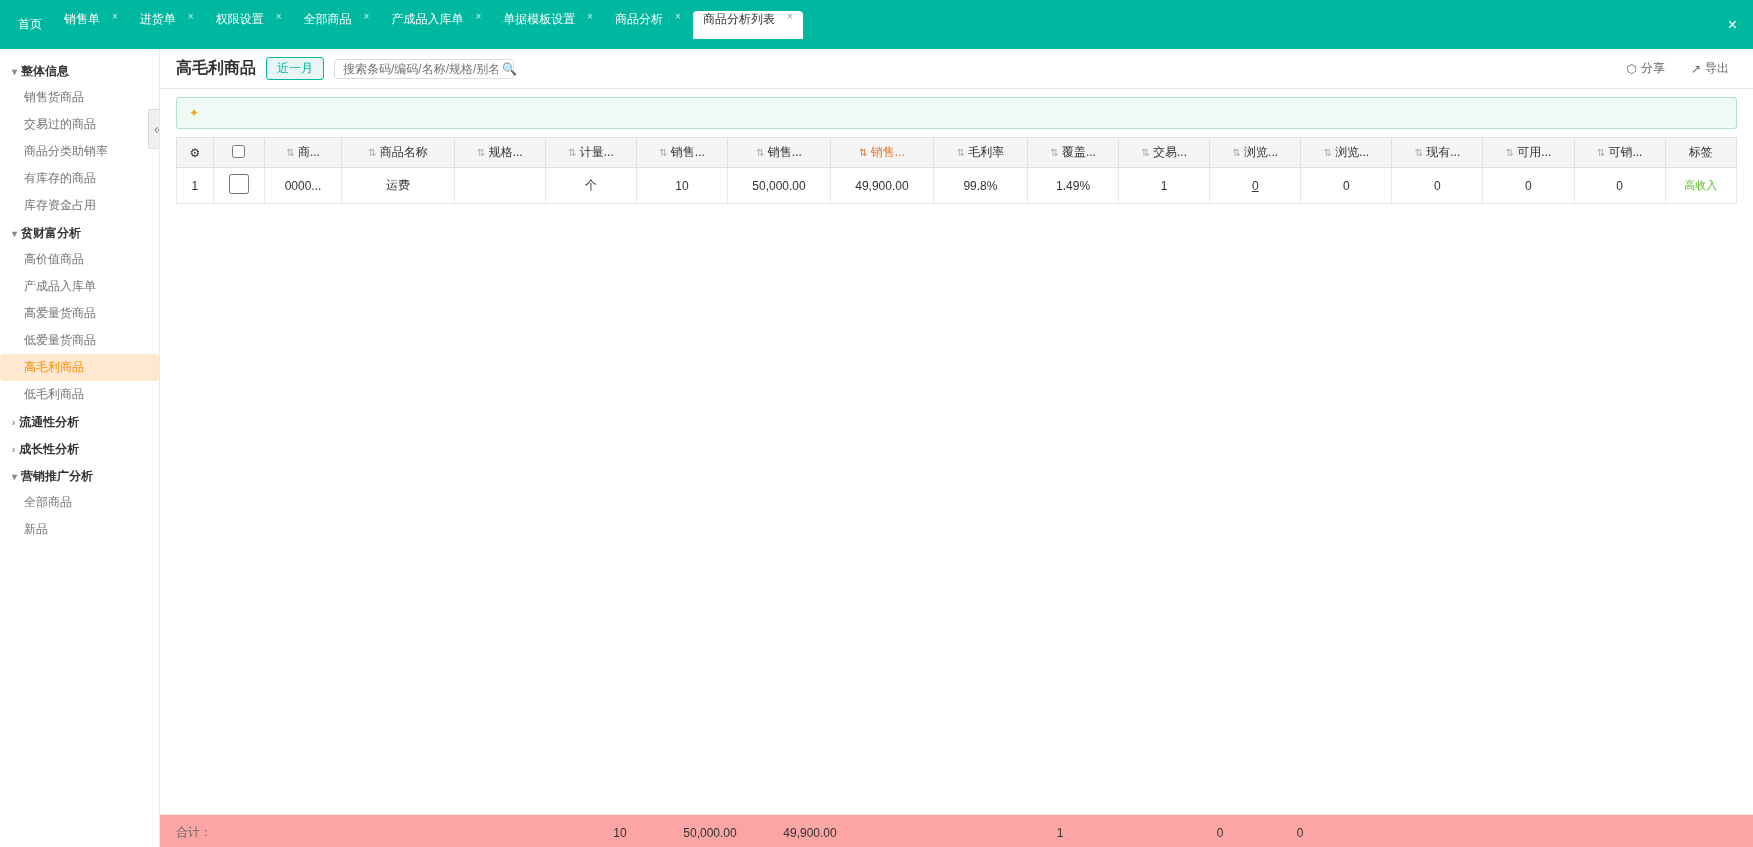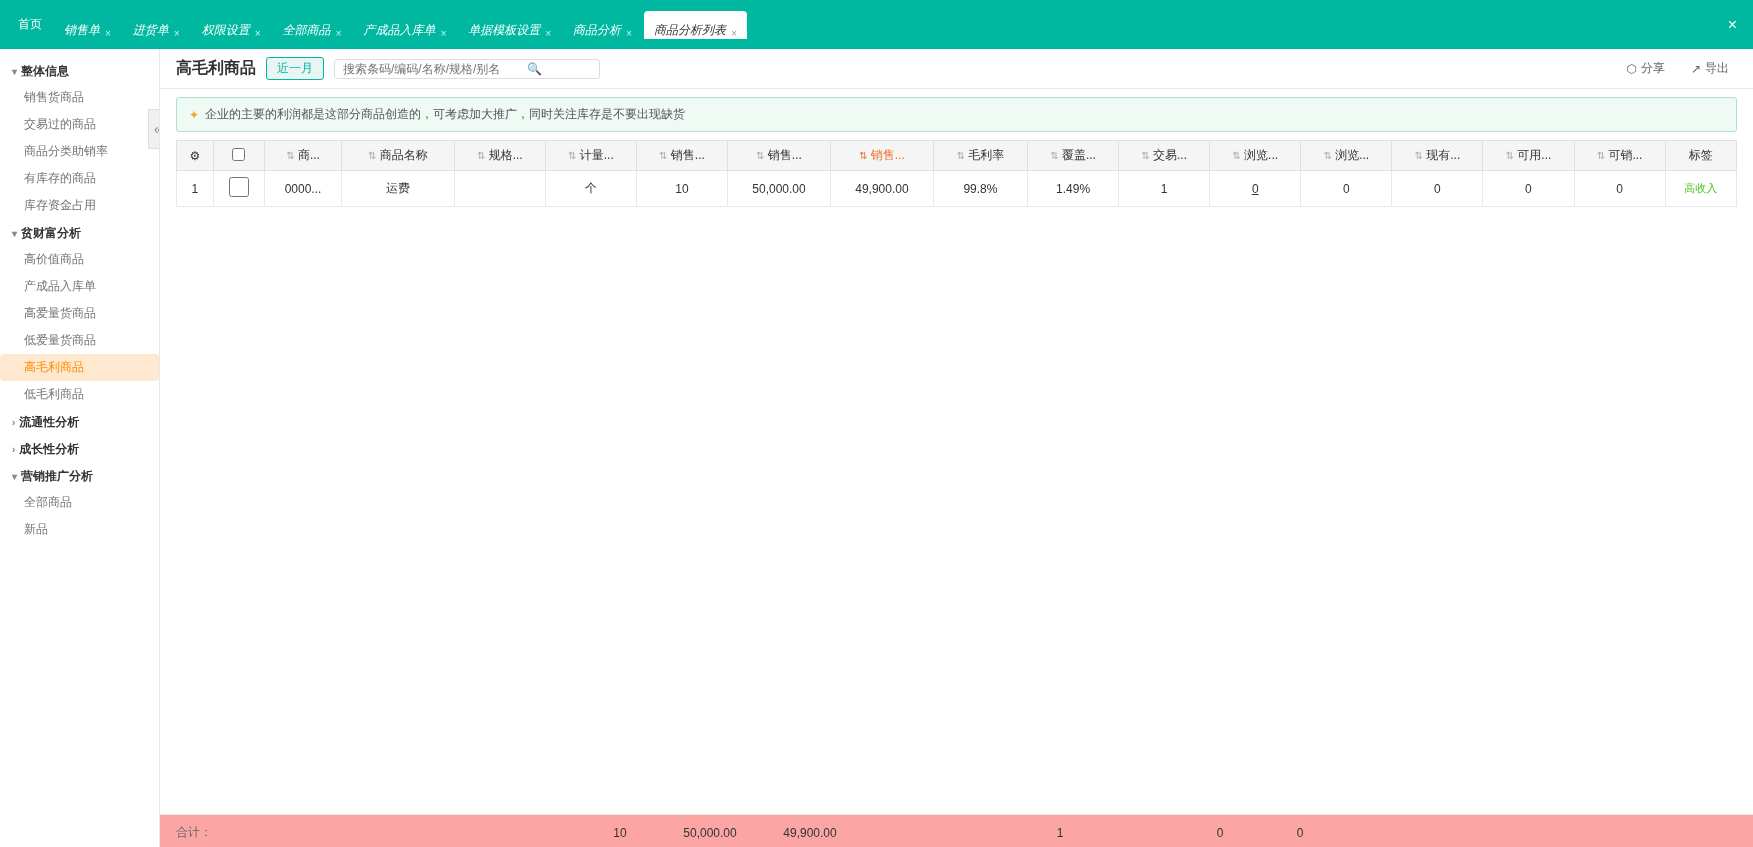--- a/index.html
+++ b/index.html
@@ -9,30 +9,29 @@
     .top-nav {
       display: flex;
       align-items: center;
       background: #00b8a0;
       height: 49px;
       padding: 0 8px;
       gap: 2px;
     }
     .nav-tab {
       display: flex;
-      align-items: flex-end;
+      align-items: flex-start;
       padding: 0 10px;
       height: 28px;
       border-radius: 4px 4px 0 0;
       color: #fff;
       cursor: pointer;
       font-size: 12px;
-      gap: 5px;
+      gap: 12px;
       white-space: nowrap;
-      font-style: italic;
     }
     .nav-tab.active { background: #fff; color: #333; }
     .nav-tab .close-x {
       font-size: 10px;
       color: rgba(255,255,255,0.8);
       cursor: pointer;
     }
     .nav-tab.active .close-x { color: #999; }
     .nav-home { color: #fff; font-size: 12px; padding: 0 10px; cursor: pointer; }
     .nav-spacer { flex: 1; }
@@ -139,21 +138,21 @@
       border-color: #00b8a0;
       color: #00b8a0;
     }
     .search-box {
       display: flex;
       align-items: center;
       border: 1px solid #ddd;
       border-radius: 3px;
       padding: 2px 8px;
       gap: 4px;
-      width: 266px;
+      width: 180px;
     }
     .search-input {
       border: none;
       outline: none;
       font-size: 12px;
       color: #999;
       width: 180px;
       background: transparent;
     }
     .header-spacer { flex: 1; }
@@ -345,21 +344,20 @@
         <span>分享</span>
       </div>
       <div class="header-action-btn">
         <span>↗</span>
         <span>导出</span>
       </div>
     </div>
 
     <div class="info-bar">
       <span class="info-icon">✦</span>
-      <span>企业的主要的利润都是这部分商品创造的，可考虑加大推广，同时关注库存是不要出现缺货</span>
     </div>
 
     <div class="table-wrapper">
       <table>
         <thead>
           <tr>
             <th>⚙</th>
             <th><input type="checkbox" style=""></th>
             <th><span class="col-sort">⇅</span> <span>商...</span></th>
             <th><span class="col-sort">⇅</span> <span>商品名称</span></th>

